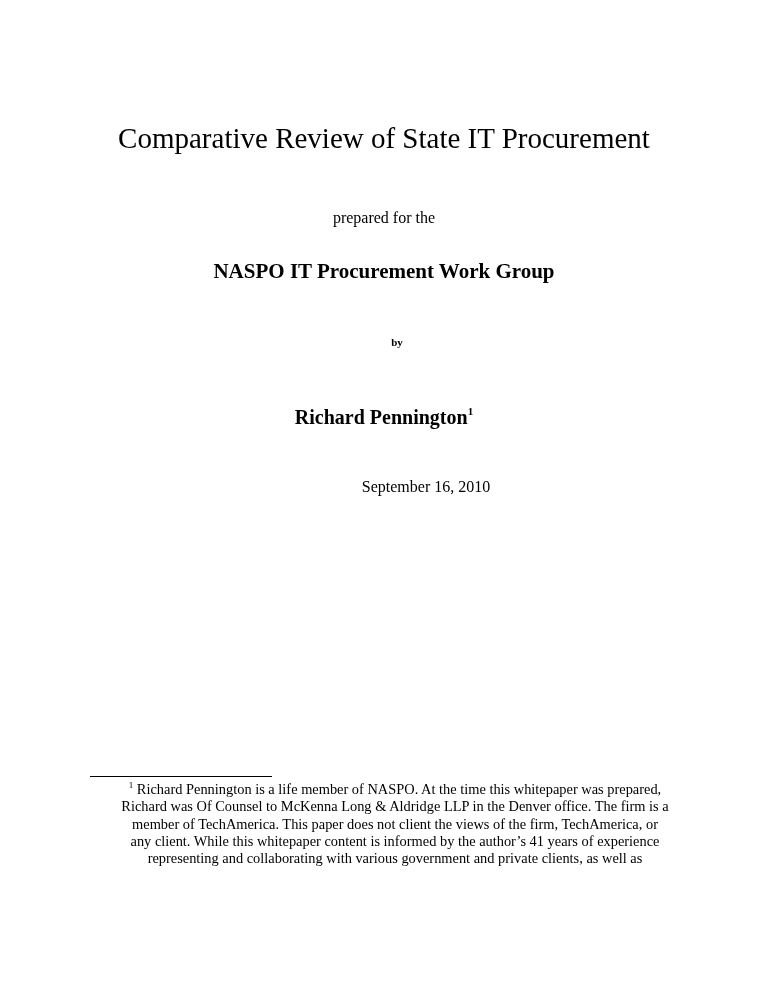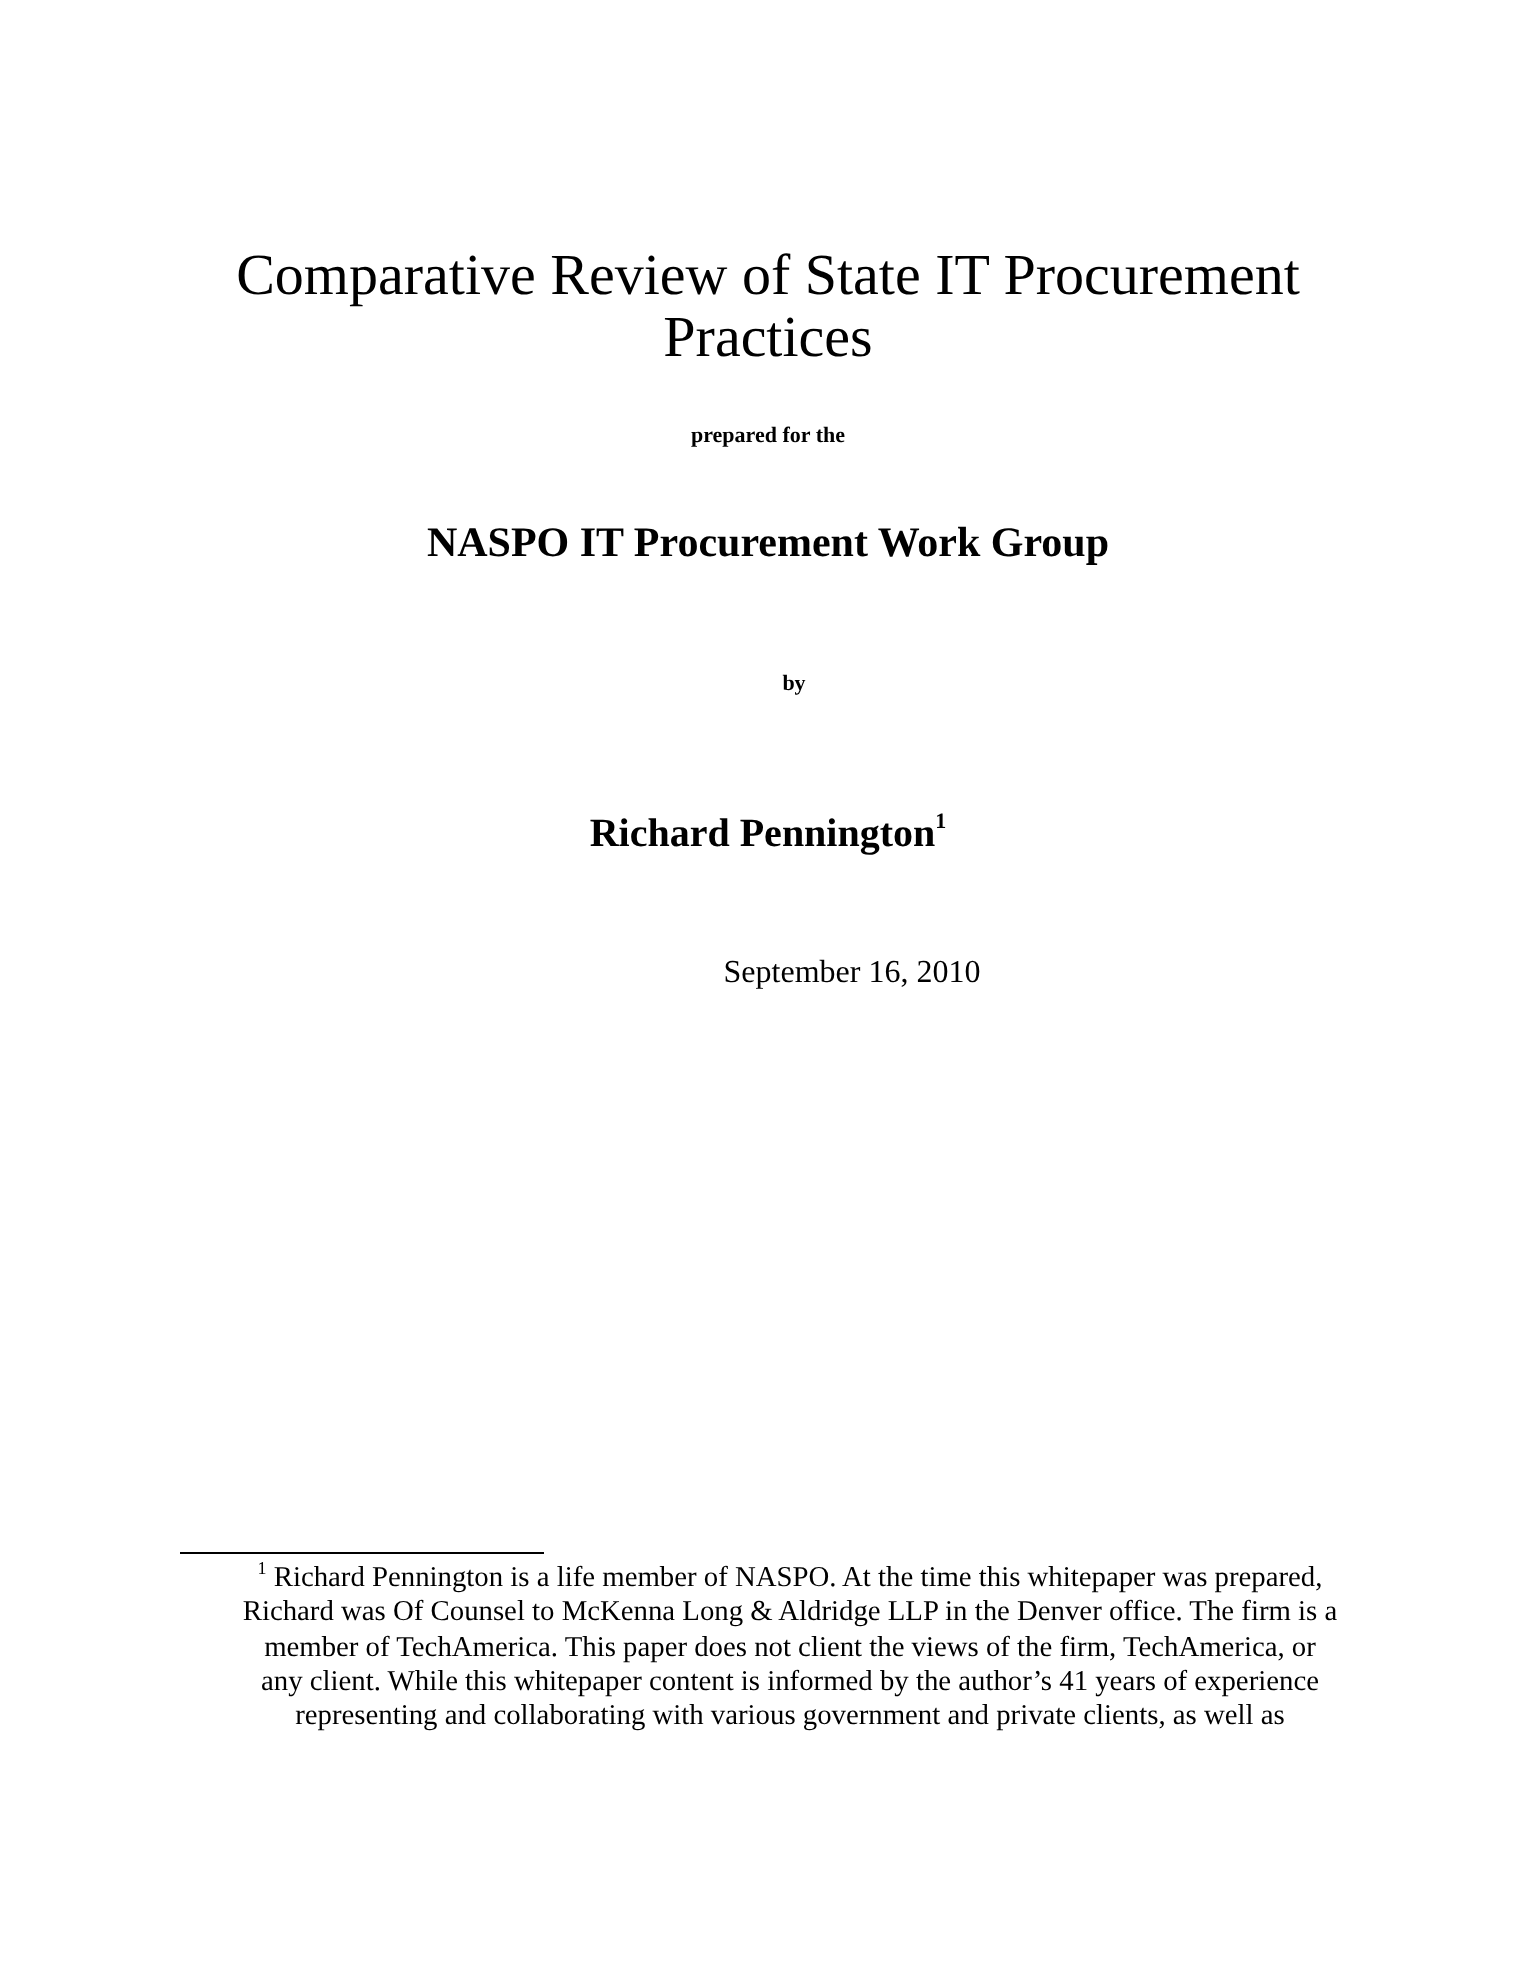--- a/index.html
+++ b/index.html
@@ -29,22 +29,22 @@
       text-align: center;
     }
     .title {
       top: 123px;
       font-weight: normal;
       font-size: 29px;
       line-height: 31px;
     }
     .prepared {
       top: 211px;
-      font-weight: bold;
-      font-size: 11px;
+      font-weight: normal;
+      font-size: 16px;
       line-height: 14px;
     }
     .workgroup {
       top: 258px;
       font-weight: bold;
       font-size: 21px;
       line-height: 26px;
     }
     .by {
       top: 335px;
@@ -93,21 +93,20 @@
       vertical-align: 6px;
     }
   </style>
 </head>
 <body>
 
 <div class="page">
 
   <div class="center-block title">
     <div>Comparative Review of State IT Procurement</div>
-    <div>Practices</div>
   </div>
 
   <div class="center-block prepared">prepared for the</div>
 
   <div class="center-block workgroup">NASPO IT Procurement Work Group</div>
 
   <div class="center-block by">by</div>
 
   <div class="center-block author"><span>Richard Pennington</span><sup>1</sup></div>
 

